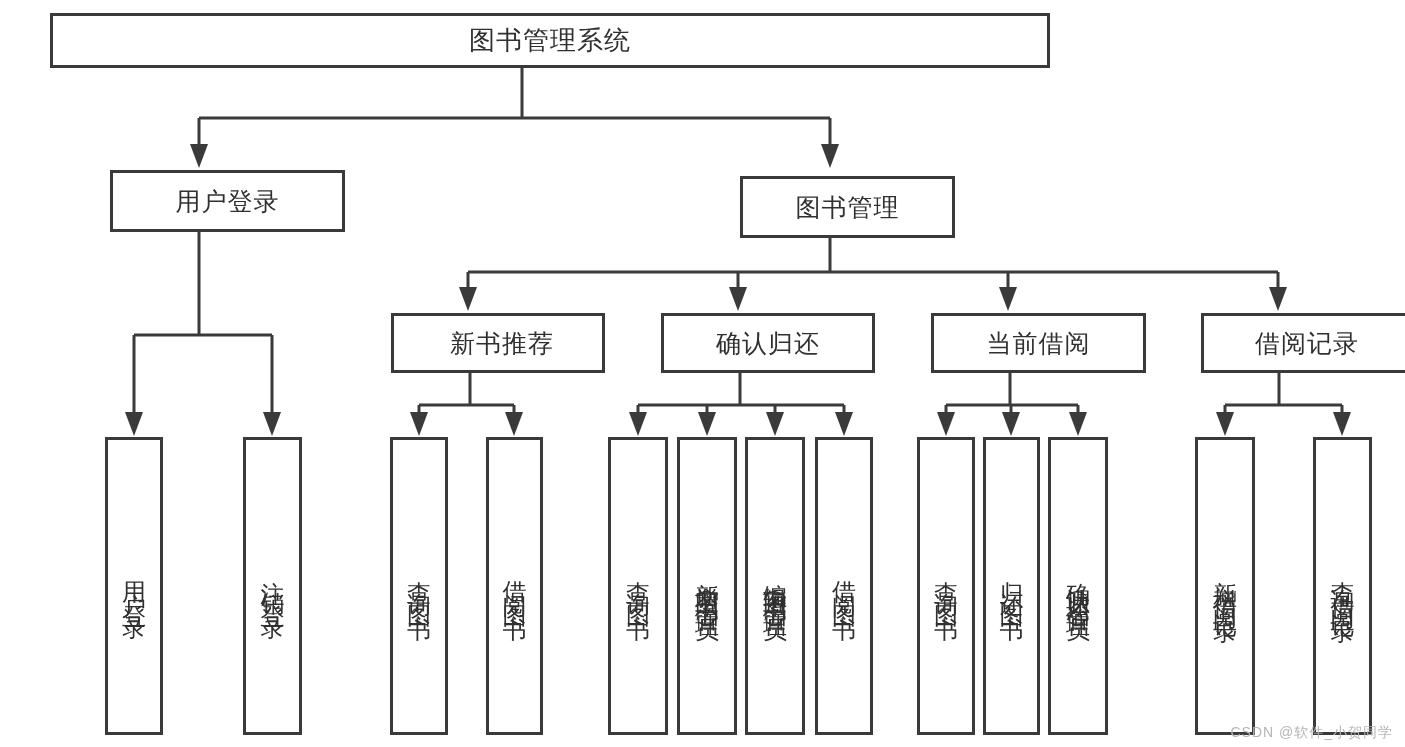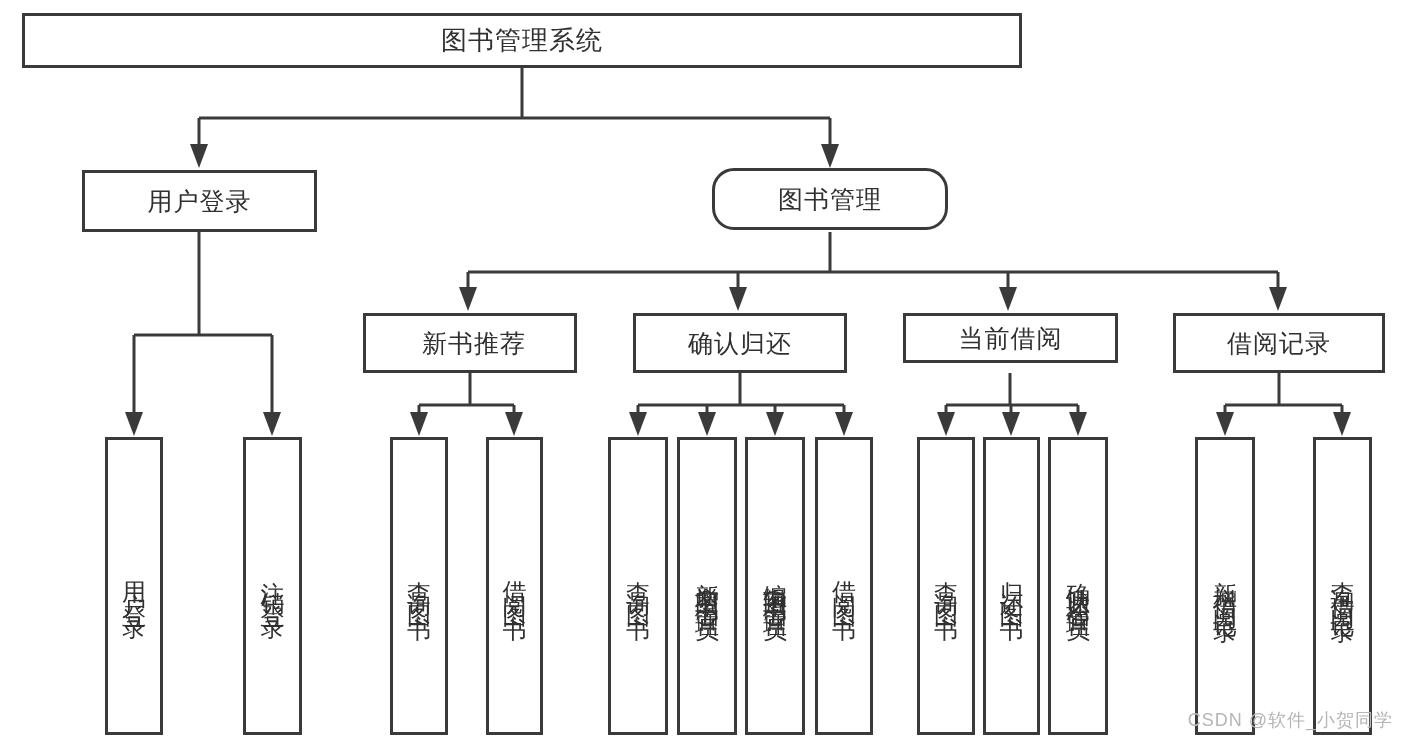--- a/index.html
+++ b/index.html
@@ -19,37 +19,37 @@
   #wires{position:absolute;left:0;top:0;z-index:0;}
   .node{
     position:absolute;
     background:var(--box-bg);
     border:3px solid var(--line);
     box-sizing:border-box;
     display:flex;align-items:center;justify-content:center;
     color:var(--text);
     z-index:1;
   }
-  .hnode{font-size:25px;letter-spacing:1px;white-space:nowrap;}
+  .hnode{font-size:25px;letter-spacing:1px;white-space:nowrap;margin-left:28px;}
   .root{left:22px;top:13px;width:1000px;height:55px;font-size:26px;}
   .vnode{top:437px;height:298px;}
   .vnode span{
     writing-mode:vertical-rl;
     text-orientation:mixed;
     font-size:24px;
     line-height:1;
     color:var(--text);
   }
   .vtext-s span{letter-spacing:12px;}
   .vtext-m span{letter-spacing:8px;}
   .vtext-l span{letter-spacing:5px;}
   #watermark{
     position:absolute;
-    right:12px;bottom:15px;
-    font-size:18px;
+    right:12px;bottom:5px;
+    font-size:14px;
     color:var(--watermark);
     z-index:2;
     white-space:nowrap;
     letter-spacing:1px;
   }
 </style>
 </head>
 <body>
 
 <div id="canvas">
@@ -119,25 +119,25 @@
       <polygon points="1002,412 1020,412 1011,436"></polygon>
       <polygon points="1069,412 1087,412 1078,436"></polygon>
       <polygon points="1216,412 1234,412 1225,436"></polygon>
       <polygon points="1333,412 1351,412 1342,436"></polygon>
     </g>
   </svg>
 
   <div class="node hnode root">图书管理系统</div>
 
   <div class="node hnode" style="left:82px;top:170px;width:235px;height:62px;">用户登录</div>
-  <div class="node hnode" style="left:712px;top:168px;width:236px;height:62px;border-radius:22px;">图书管理</div>
+  <div class="node hnode" style="left:712px;top:176px;width:215px;height:62px;">图书管理</div>
 
   <div class="node hnode" style="left:363px;top:313px;width:214px;height:60px;padding-left:8px;">新书推荐</div>
   <div class="node hnode" style="left:633px;top:313px;width:214px;height:60px;">确认归还</div>
-  <div class="node hnode" style="left:903px;top:313px;width:215px;height:50px;">当前借阅</div>
+  <div class="node hnode" style="left:903px;top:313px;width:215px;height:60px;">当前借阅</div>
   <div class="node hnode" style="left:1173px;top:313px;width:212px;height:60px;">借阅记录</div>
 
   <div class="node vnode vtext-s" style="left:105px;width:58px;">
     <span>用户登录</span>
   </div>
   <div class="node vnode vtext-s" style="left:243px;width:59px;">
     <span>注销登录</span>
   </div>
 
   <div class="node vnode vtext-s" style="left:390px;width:58px;">

